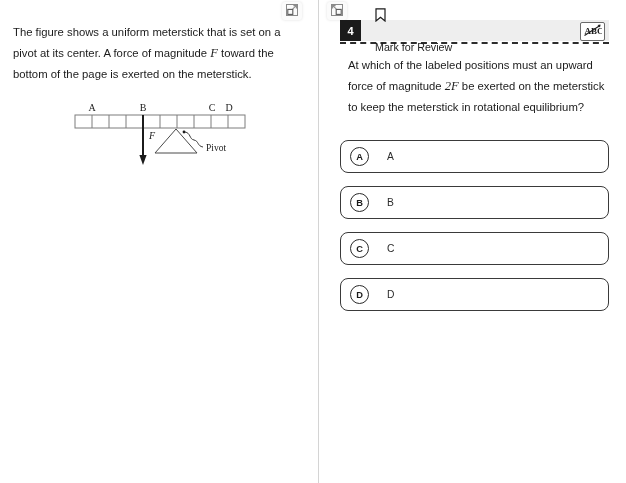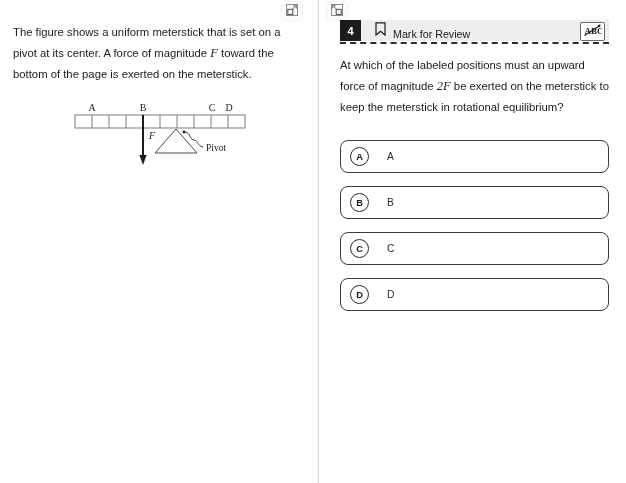--- a/index.html
+++ b/index.html
@@ -106,24 +106,25 @@
     color: #ffffff;
     font-size: 11px;
     font-weight: bold;
     display: flex;
     align-items: center;
     justify-content: center;
     flex: 0 0 auto;
   }
   .mark-review {
     display: flex;
-    align-items: flex-end;
-    gap: 7px;
+    align-items: flex-start;
+    gap: 15px;
     margin-left: 14px;
     cursor: pointer;
+    flex-direction: column;
   }
   .mark-review-label {
     font-size: 10.7px;
     color: #1b1b1b;
   }
   .abc-btn {
     position: absolute;
     right: 4px;
     top: 2px;
     width: 23px;
@@ -140,20 +141,21 @@
     height: 0;
     border-top: 2px dashed #2d2d2d;
     margin-top: 1px;
   }
 
   .q-text {
     margin-top: 11px;
     font-size: 11.3px;
     line-height: 21px;
     color: #1b1b1b;
+    margin-left: 8px;
   }
 
   .choices {
     margin-top: 22px;
   }
   .choice {
     display: flex;
     align-items: center;
     height: 33px;
     border: 1px solid #3a3a3a;

